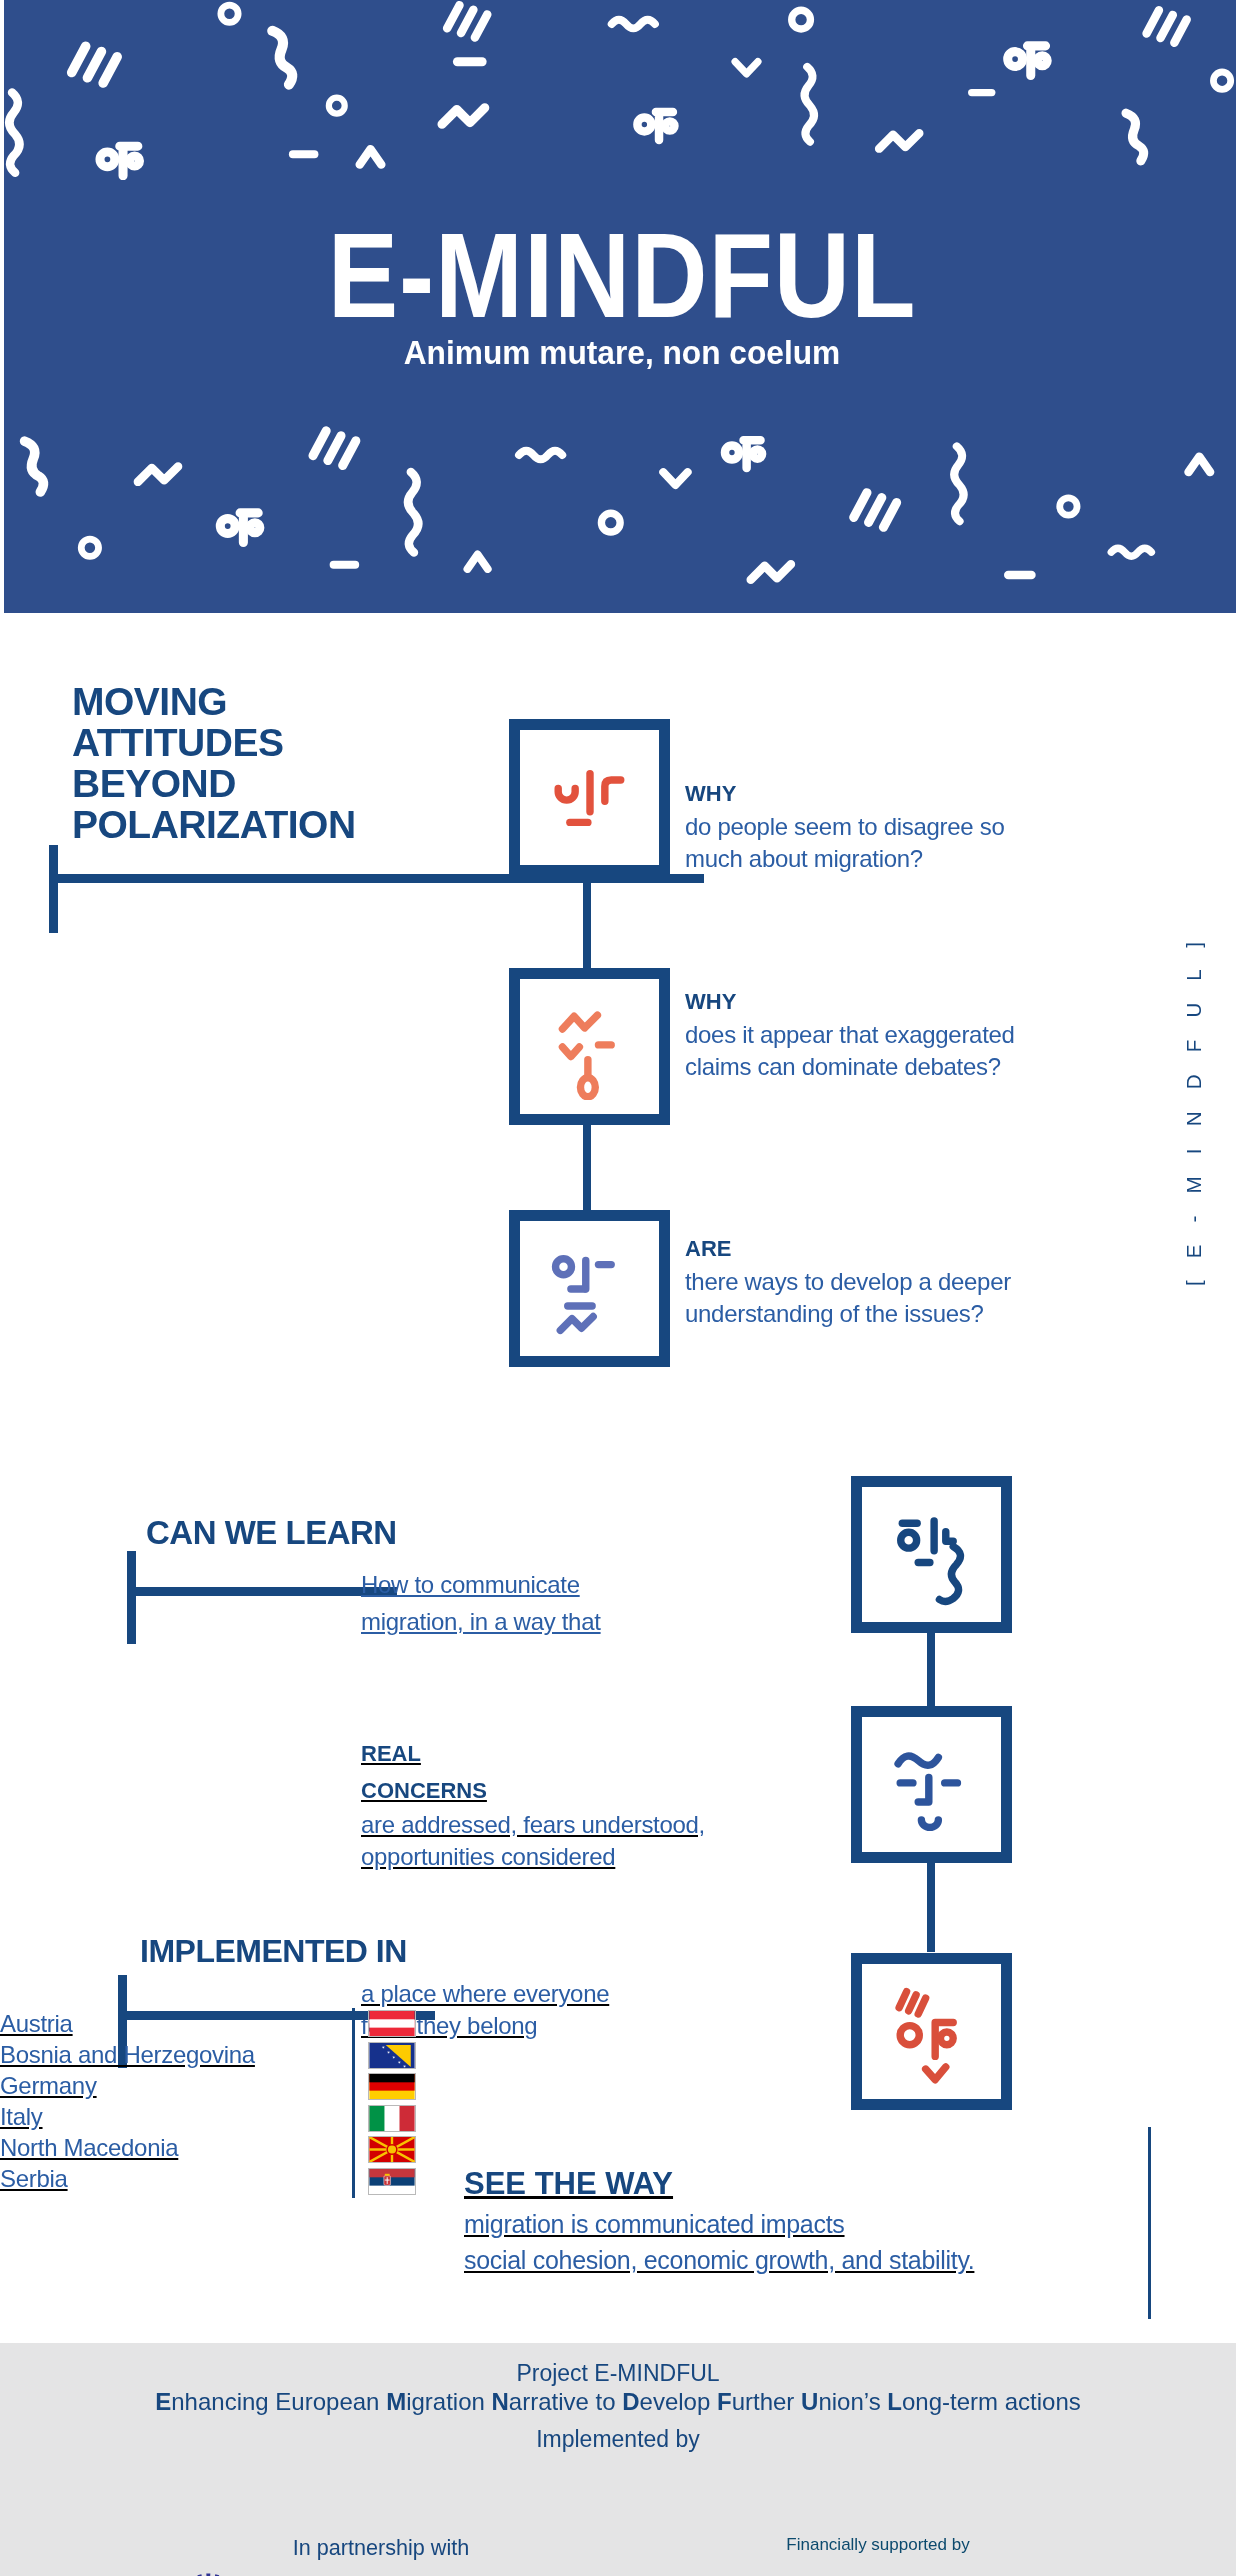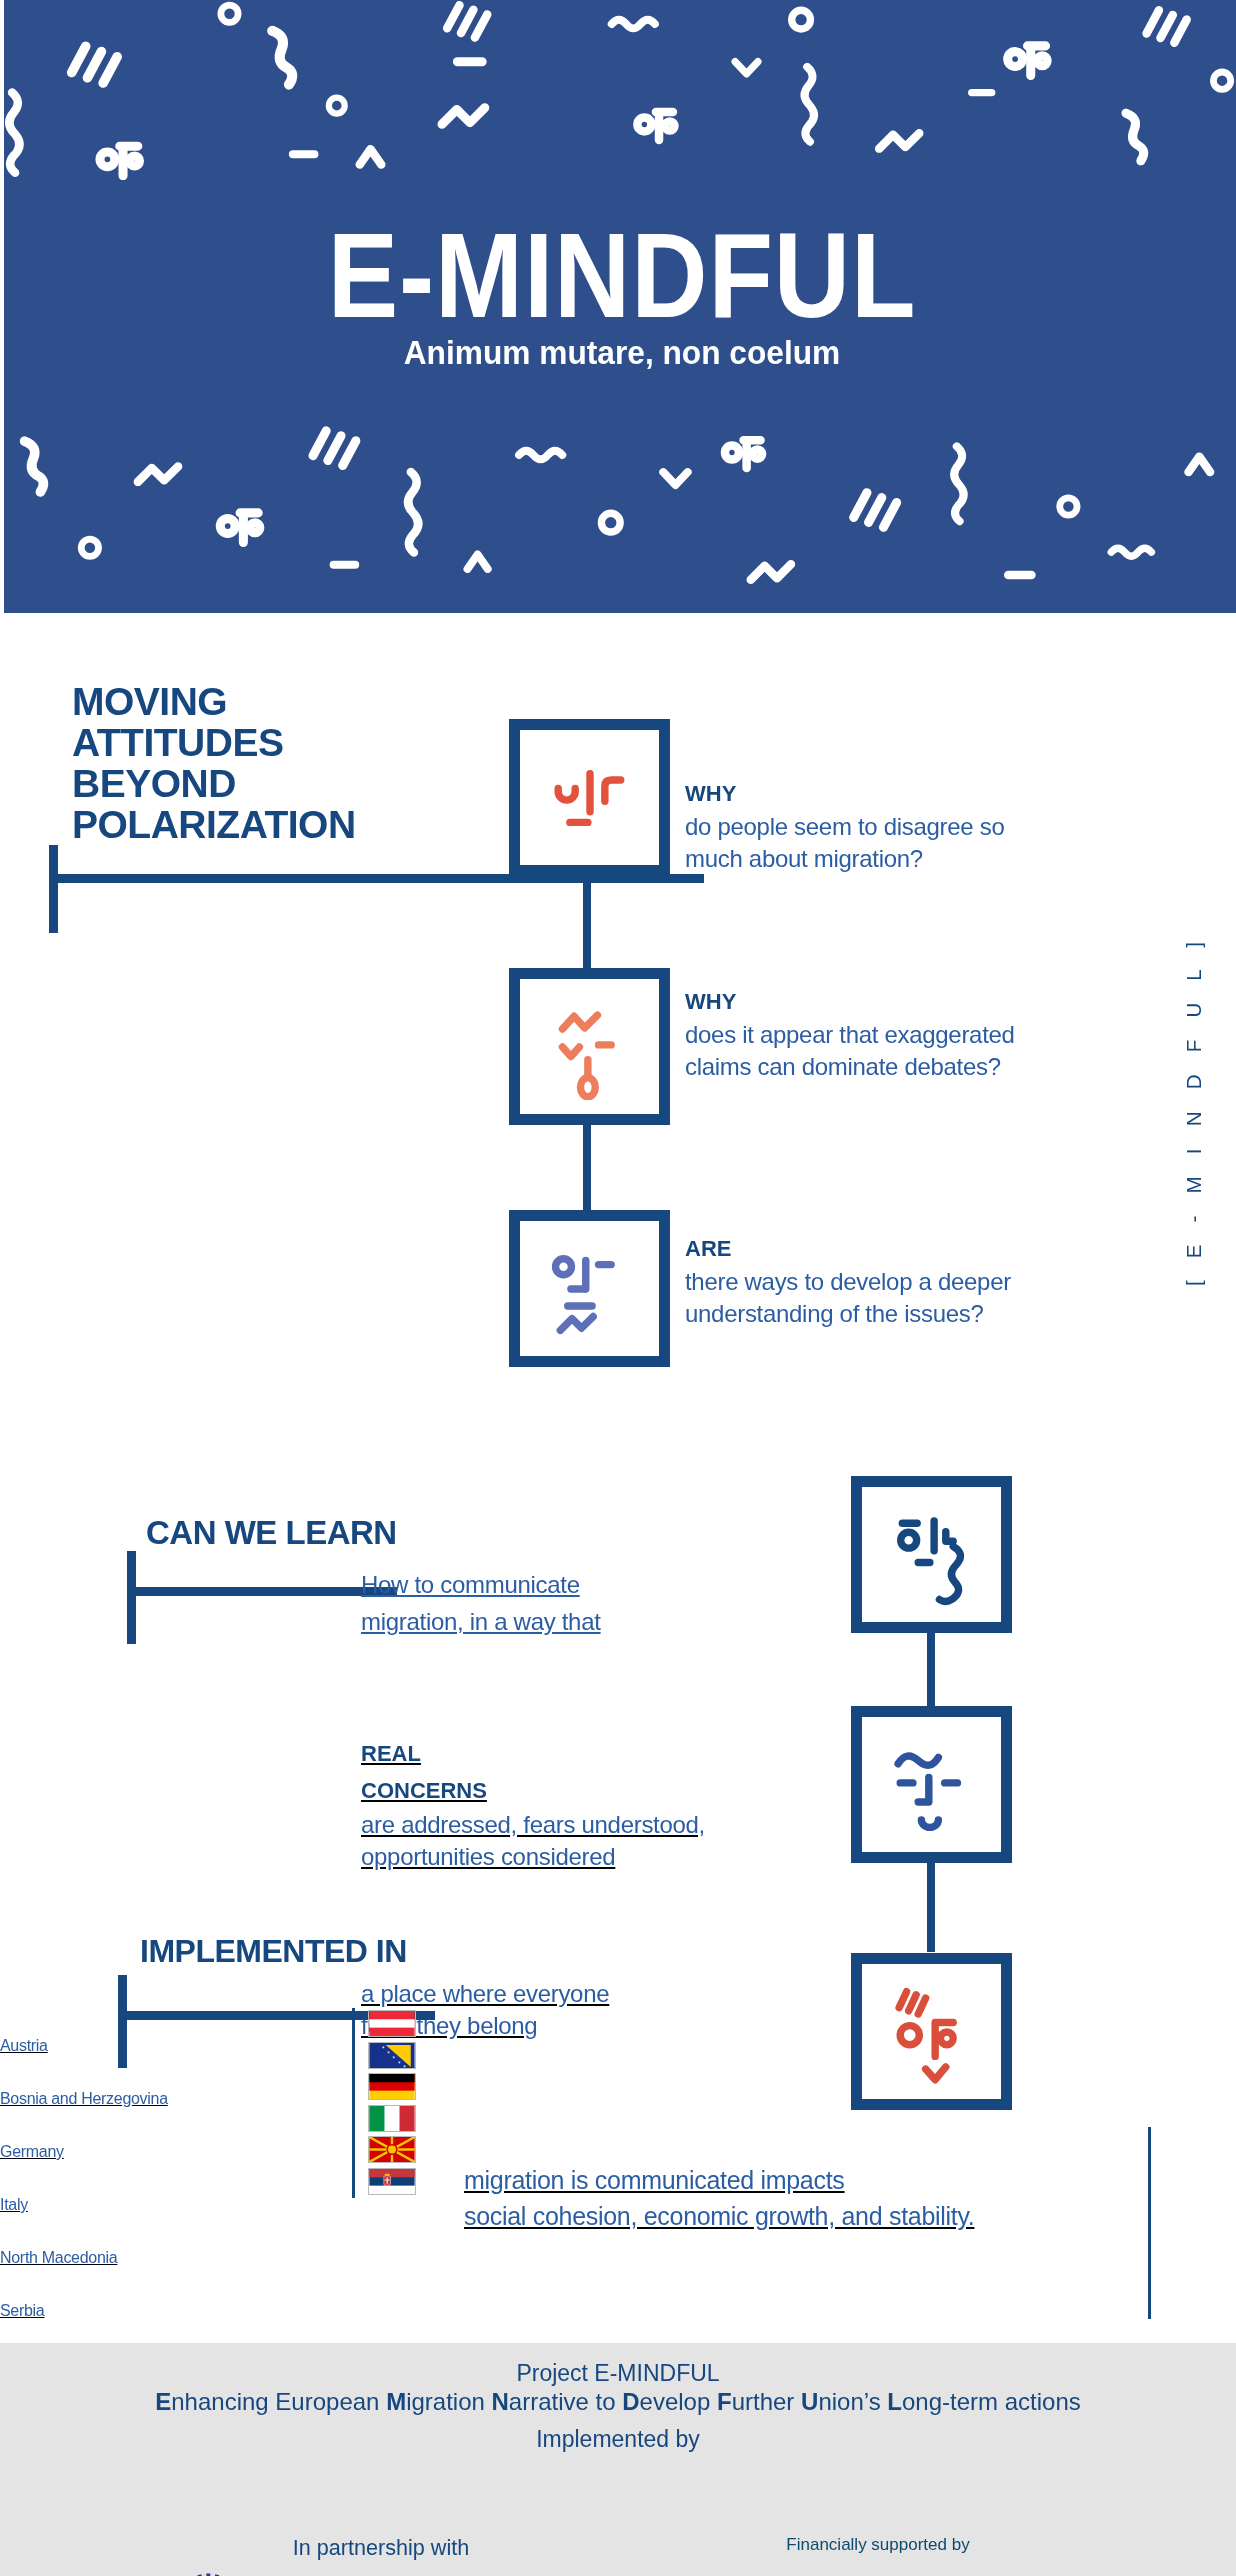--- a/index.html
+++ b/index.html
@@ -24,21 +24,21 @@
   .bar-h{position:absolute;background:#17477f;height:9.3px;}
   .bar-v{position:absolute;background:#17477f;width:9.3px;}
   .thin-v{position:absolute;background:#17477f;width:2.6px;}
   .conn{position:absolute;background:#17477f;width:8.2px;}
   .facebox{position:absolute;width:161px;height:157px;box-sizing:border-box;border:11.3px solid #17477f;
     background:#fff;display:flex;align-items:center;justify-content:center;}
   .vertlabel{position:absolute;left:1194px;top:1110px;transform:translate(-50%,-50%) rotate(-90deg);
     white-space:nowrap;font-size:20.6px;color:#17477f;letter-spacing:8.2px;}
 
   
-  .country{font-size:16px;color:#2b5da4;line-height:31px;letter-spacing:-0.3px;margin-top:22px;}
+  .country{font-size:24px;color:#2b5da4;line-height:31px;letter-spacing:-0.3px;}
   .flag{width:48px;height:27px;margin-bottom:4.6px;border:0.5px solid #b9b9b9;box-sizing:border-box;display:block;}
 
   
   .footer{position:absolute;left:0;top:2343px;width:1236px;height:405px;background:#e4e4e5;}
   .f-center{position:absolute;left:0;width:1236px;text-align:center;color:#17477f;}
   .acr b{font-weight:bold;}
 </style>
 </head>
 <body>
 
@@ -309,20 +309,21 @@
           <path d="M7 3 v14 M2 9 h10" stroke="#ffffff" stroke-width="2"></path>
           <rect x="2" y="-4" width="10" height="4" fill="#f8c300"></rect>
         </g>
       </svg>
     </div>
   </section>
 
   <section>
     <div class="thin-v" style="left:1148px;top:2127px;height:192px;"></div>
     <div class="abs right" style="left:464px;top:2162px;width:659px;">
+      <div class="qlabel" style="font-size:31px;line-height:44px;">SEE THE WAY</div>
       <div class="qbody" style="font-size:25px;line-height:36px;">
         <span>migration is communicated impacts</span><br><span>social cohesion, economic growth, and stability.</span>
       </div>
     </div>
   </section>
 
   <footer class="footer">
     <div class="f-center" style="top:16.5px;font-size:23px;">Project E-MINDFUL</div>
     <div class="f-center acr" style="top:45px;font-size:24px;">
       <b>E</b><span>nhancing </span><span>European </span><b>M</b><span>igration </span><b>N</b><span>arrative to </span><b>D</b><span>evelop </span><b>F</b><span>urther </span><b>U</b><span>nion’s </span><b>L</b><span>ong-term actions</span>

